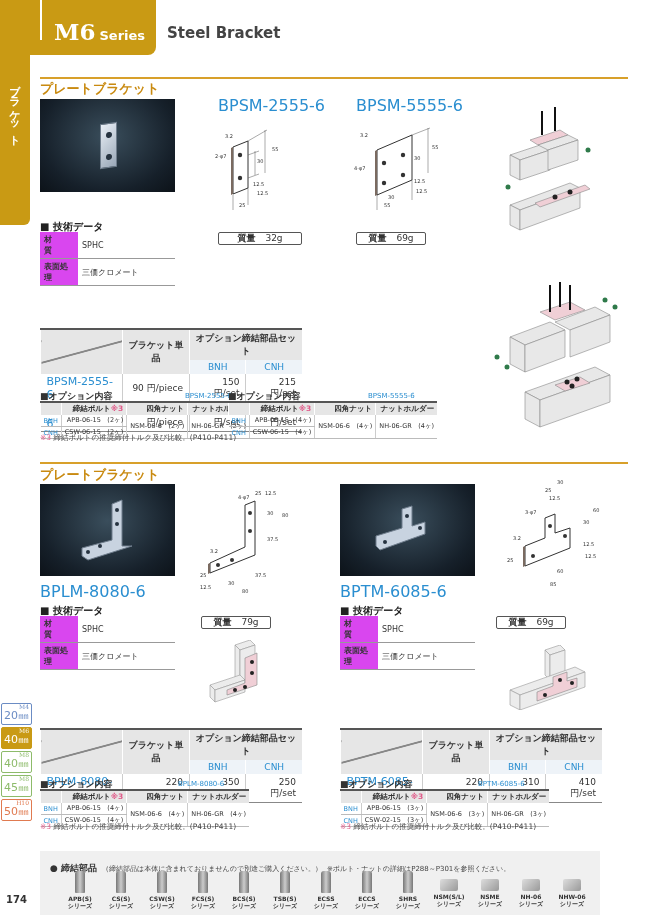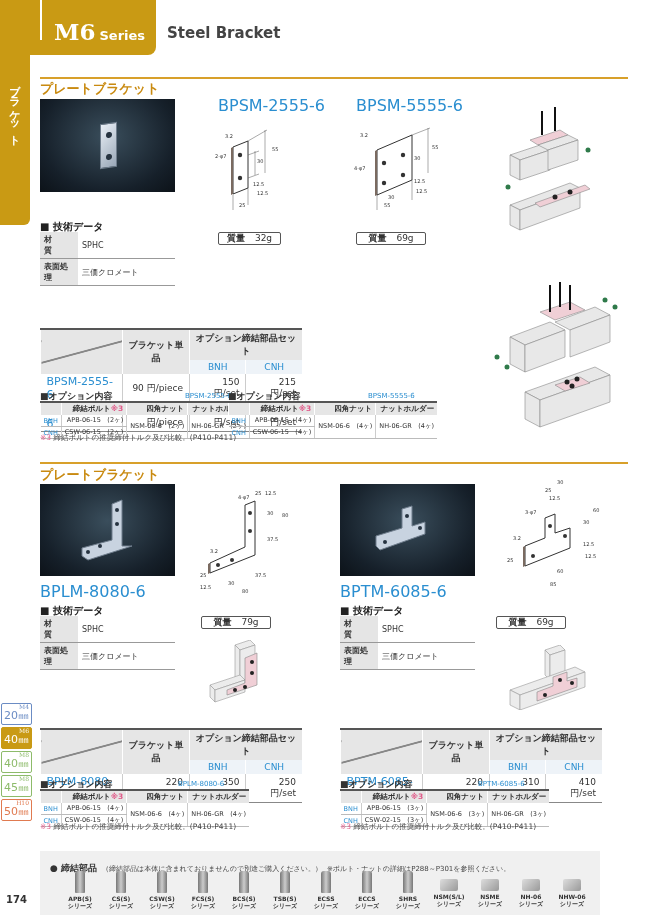--- a/index.html
+++ b/index.html
@@ -14,21 +14,21 @@
 .side-tab .lbl{position:absolute;left:6px;top:22px;color:#fff;font-size:11px;font-weight:bold;writing-mode:vertical-rl;}
 .rule{left:40px;height:2px;width:588px;background:#d8a02a;}
 .sec-title{left:40px;font-size:13px;font-weight:bold;color:#c98a10;}
 .photo{background:radial-gradient(ellipse at 50% 40%,#3a4e5c 0%,#16202a 70%,#0c1218 100%);}
 .plate{position:absolute;background:linear-gradient(135deg,#e8eef5,#9aa8b8);border:1px solid #6f7d8c;}
 .hole{position:absolute;width:6px;height:6px;border-radius:50%;background:#263340;}
 .model{color:#2a8ed0;font-size:16px;}
 .spec-h{font-size:10px;font-weight:bold;color:#222;}
 .spec-t{border-collapse:collapse;font-size:8px;color:#333;}
 .spec-t td{border-bottom:1px solid #999;padding:2px 4px;height:13px;}
-.spec-t td.k{font-weight:bold;width:38px;background:#e5e5e5;}
+.spec-t td.k{font-weight:bold;width:38px;background:#d946ef;}
 .weight{border:1px solid #555;border-radius:2px;font-size:9px;text-align:center;height:13px;line-height:11px;}
 .weight b{margin-right:10px;}
 .price-t{border-collapse:collapse;font-size:9px;}
 .price-t th{background:#e6e6e6;font-weight:bold;color:#333;border-left:1px solid #fff;padding:2px;}
 .price-t th.sub{background:#eef3f8;color:#2a8ed0;font-weight:normal;}
 .price-t td{text-align:right;padding:1px 6px;border-bottom:1px solid #888;border-left:1px solid #ccc;height:14px;}
 .price-t td.mdl{text-align:left;color:#2a8ed0;font-size:11px;border-left:none;}
 .price-t tr.top th{border-top:2px solid #555;}
 .opt-h{font-size:9px;font-weight:bold;}
 .opt-ref{font-size:7px;color:#2a8ed0;}
@@ -173,21 +173,21 @@
       <tr>
         <td class="k">材　　質</td>
         <td>SPHC</td>
       </tr>
   <tr>
         <td class="k">表面処理</td>
         <td>三価クロメート</td>
       </tr>
 </tbody>
   </table>
-<div class="abs weight" style="left:218px;top:232px;width:63px;"><b>質量</b><span>32g</span></div>
+<div class="abs weight" style="left:218px;top:232px;width:84px;"><b>質量</b><span>32g</span></div>
 <div class="abs weight" style="left:356px;top:232px;width:70px;"><b>質量</b><span>69g</span></div>
 
 <table class="abs price-t" style="left:40px;top:328px;width:262px;">
   <tbody>
       <tr class="top">
     <th rowspan="2" style="width:82px;background:linear-gradient(165deg,#e6e6e6 48%,#888 49%,#888 51%,#e6e6e6 52%);"></th>
     <th rowspan="2">ブラケット単品</th>
     <th colspan="2">オプション締結部品セット</th>
   </tr>
   <tr>

